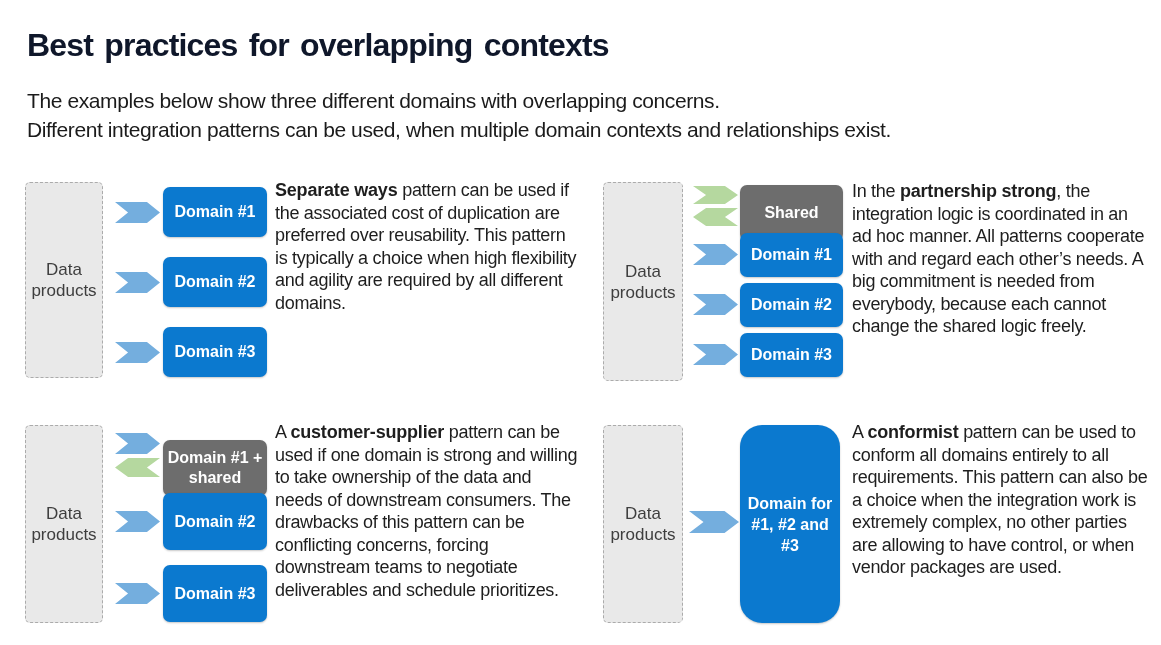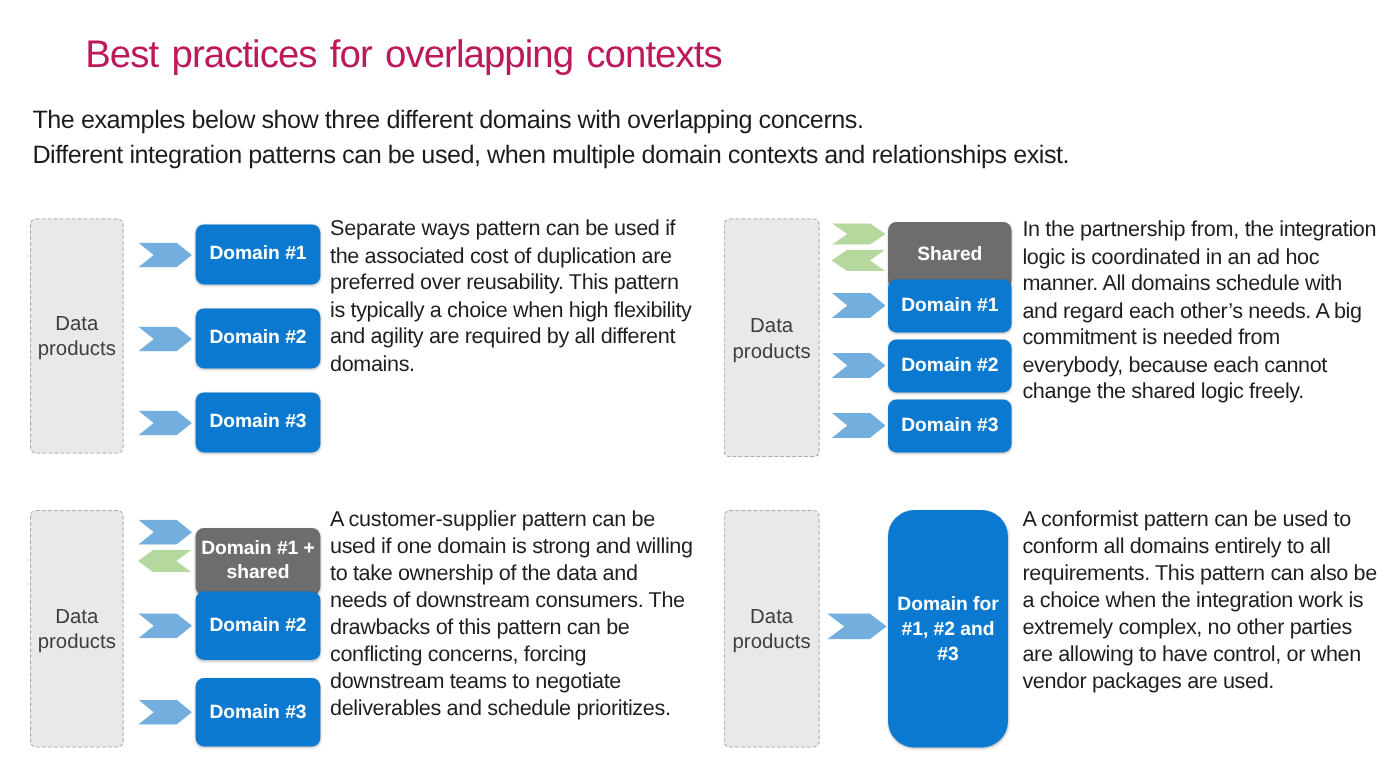--- a/index.html
+++ b/index.html
@@ -18,25 +18,24 @@
     position: relative;
     width: 1161px;
     height: 645px;
     background: #ffffff;
   }
   .title {
     position: absolute;
     left: 27px;
     top: 6px;
     font-size: 32px;
-    font-weight: 400;
+    font-weight: 700;
     letter-spacing: -0.8px;
     word-spacing: 3px;
-    color: #be185d;
-    margin-left: 44px;
+    color: #0f172a;
   }
   .subtitle {
     position: absolute;
     left: 27px;
     top: 86px;
     font-size: 21px;
     line-height: 29px;
     letter-spacing: -0.4px;
     color: #1b1b1b;
   }
@@ -88,21 +87,21 @@
   .chev.blue  { background: var(--arrow-blue, #74aede); }
   .chev.green { background: var(--arrow-green, #b5d89f); }
   .desc {
     position: absolute;
     margin: 0;
     font-size: 18px;
     line-height: 22.5px;
     letter-spacing: -0.3px;
     color: #1e1e1e;
   }
-  .desc b { font-weight: 400; letter-spacing: -0.2px; }
+  .desc b { font-weight: 700; letter-spacing: -0.2px; }
 </style>
 </head>
 <body>
 
 <div class="slide">
 
   <h1 class="title">Best practices for overlapping contexts</h1>
 
   <div class="subtitle">
     <div>The examples below show three different domains with overlapping concerns.</div>
@@ -145,21 +144,21 @@
     <div class="node blue" style="left:137px; top:51px; width:103px; height:44px;">
       <span>Domain #1</span>
     </div>
     <div class="node blue" style="left:137px; top:101px; width:103px; height:44px;">
       <span>Domain #2</span>
     </div>
     <div class="node blue" style="left:137px; top:151px; width:103px; height:44px;">
       <span>Domain #3</span>
     </div>
     <p class="desc" style="left:249px; top:-2px; width:298px;">
-      <span>In the </span><b>partnership from</b><span>, the integration logic is coordinated in an ad hoc manner. All domains schedule with and regard each other’s needs. A big commitment is needed from everybody, because each cannot change the shared logic freely.</span>
+      <span>In the </span><b>partnership strong</b><span>, the integration logic is coordinated in an ad hoc manner. All patterns cooperate with and regard each other’s needs. A big commitment is needed from everybody, because each cannot change the shared logic freely.</span>
     </p>
   </div>
 
   <div class="quadrant" style="left:25px; top:422px;">
     <div class="dp" style="left:0; top:3px; width:78px; height:198px;">
       <span>Data products</span>
     </div>
     <div class="chev right blue" style="left:90px; top:11px;"></div>
     <div class="chev left green" style="left:90px; top:36px; height:19px;"></div>
     <div class="node gray" style="left:138px; top:18px; width:104px; height:56px;">

